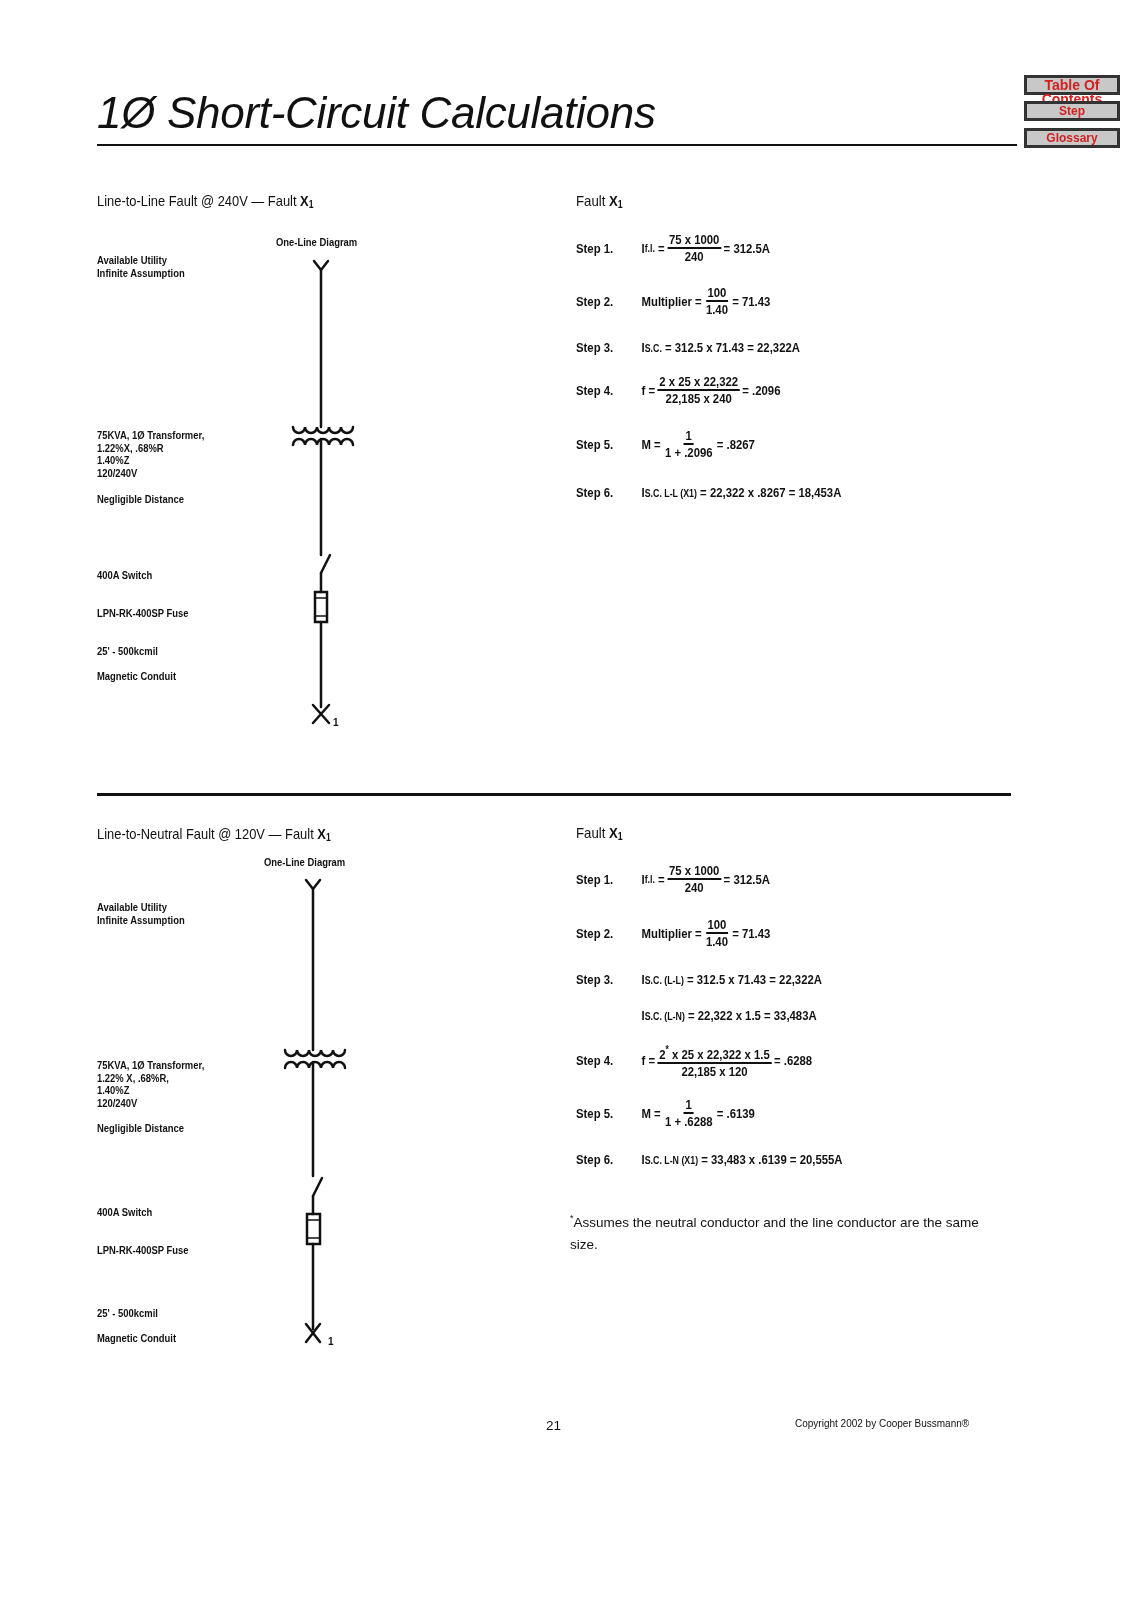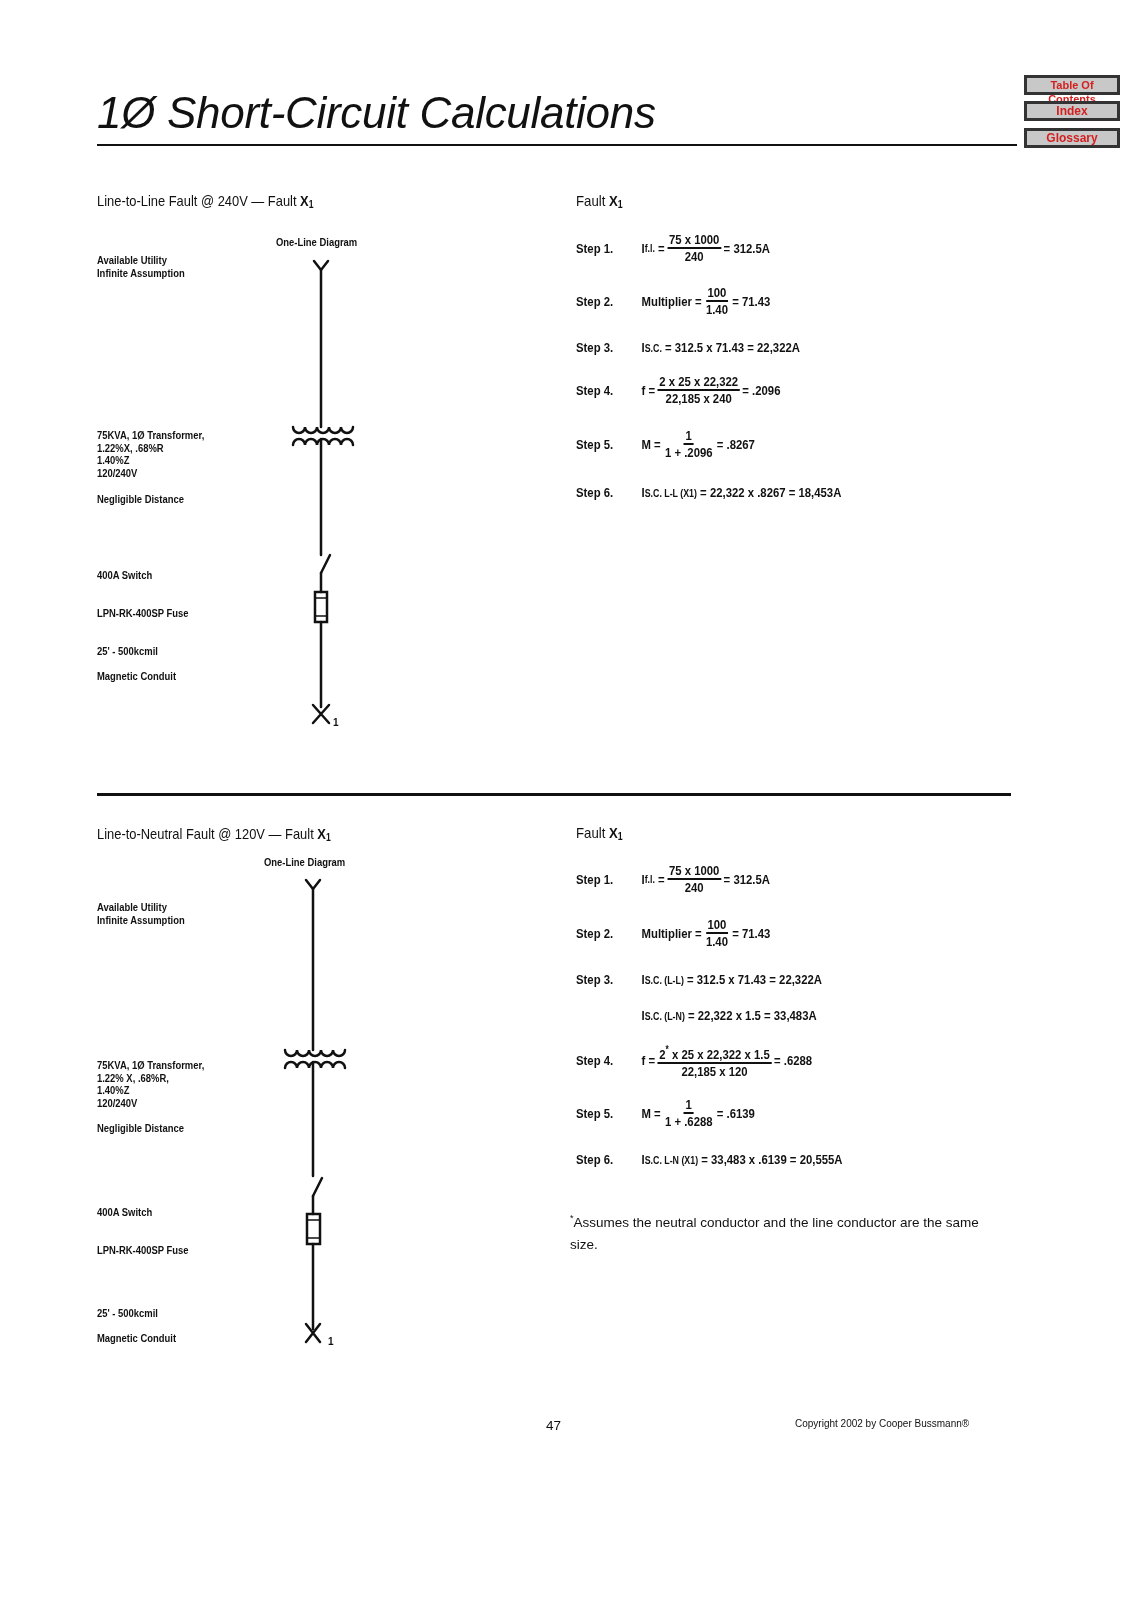--- a/index.html
+++ b/index.html
@@ -5,21 +5,21 @@
   html, body { margin:0; padding:0; background:#fff; }
   body { width:1131px; height:1600px; position:relative; overflow:hidden;
          font-family:"Liberation Sans", sans-serif; color:#111; }
   .abs { position:absolute; }
   .title { left:97px; top:88px; font-size:44px; font-weight:400; letter-spacing:-0.3px;
            font-family:"Liberation Sans", sans-serif; color:#111; white-space:nowrap;font-style:italic; }
   .title-rule { left:97px; top:144px; width:920px; height:2px; background:#111; }
   .nav-btn { left:1024px; width:96px; height:20px; background:#c8c8c8; border:3px solid #333;
              box-sizing:border-box; color:#d42020; text-align:center; font-weight:700;
              font-family:"Liberation Sans", sans-serif; cursor:pointer; line-height:14px; }
-  .nav-toc { top:75px; font-size:11px; }
+  .nav-toc { top:75px; font-size:14px; }
   .nav-index { top:101px; font-size:12px; }
   .nav-gloss { top:128px; font-size:12px; }
 
   .cond { font-family:"Liberation Sans", sans-serif; font-weight:700; transform-origin:left top; white-space:nowrap; }
   .sec-head { font-size:15px; font-weight:400; transform:scaleX(0.86); }
   .sec-head b { font-weight:700; }
   .fault-head { font-size:15px; transform:scaleX(0.88); font-weight:400; }
   .fault-head b { font-weight:700; }
   .sub1 { font-size:10px; vertical-align:-2px; }
   .diag-label { font-size:11.5px; transform:scaleX(0.82); line-height:12px; }
@@ -37,21 +37,21 @@
   .footnote sup { font-size:9px; }
   .page-num { left:546px; top:1418px; font-size:13.5px; }
   .copyright { left:795px; top:1418px; font-size:10px; }
 </style>
 </head>
 <body>
 
 <div class="abs title">1Ø Short-Circuit Calculations</div>
 <div class="abs title-rule"></div>
 <div class="abs nav-btn nav-toc">Table Of Contents</div>
-<div class="abs nav-btn nav-index">Index</div>
+<div class="abs nav-btn nav-index">Step</div>
 <div class="abs nav-btn nav-gloss">Glossary</div>
 
 <div class="abs cond sec-head" style="left:97px;top:192px;"><span>Line-to-Line Fault @ 240V — Fault </span><b>X</b><b class="sub1">1</b></div>
 
 <div class="abs cond diag-label" style="left:276px;top:236px;">One-Line Diagram</div>
 <div class="abs cond side-label" style="left:97px;top:254px;">
     <div>Available Utility</div>
     <div>Infinite Assumption</div>
   </div>
 <div class="abs cond side-label" style="left:97px;top:429px;">
@@ -225,14 +225,14 @@
     </span>
   <span>= .6139</span>
 </div>
 <div class="abs cond step" style="left:576px;top:1152px;">
   <span class="step-num">Step 6.</span>
   <span>I</span><span class="sub">S.C. L-N (X1)</span>&nbsp;<span>= 33,483 x .6139 = 20,555A</span>
 </div>
 
 <div class="abs footnote"><sup>*</sup><span>Assumes the neutral conductor and the line conductor are the same size.</span></div>
 
-<div class="abs page-num">47</div>
+<div class="abs page-num">21</div>
 <div class="abs copyright">Copyright 2002 by Cooper Bussmann®</div>
 
 </body></html>

